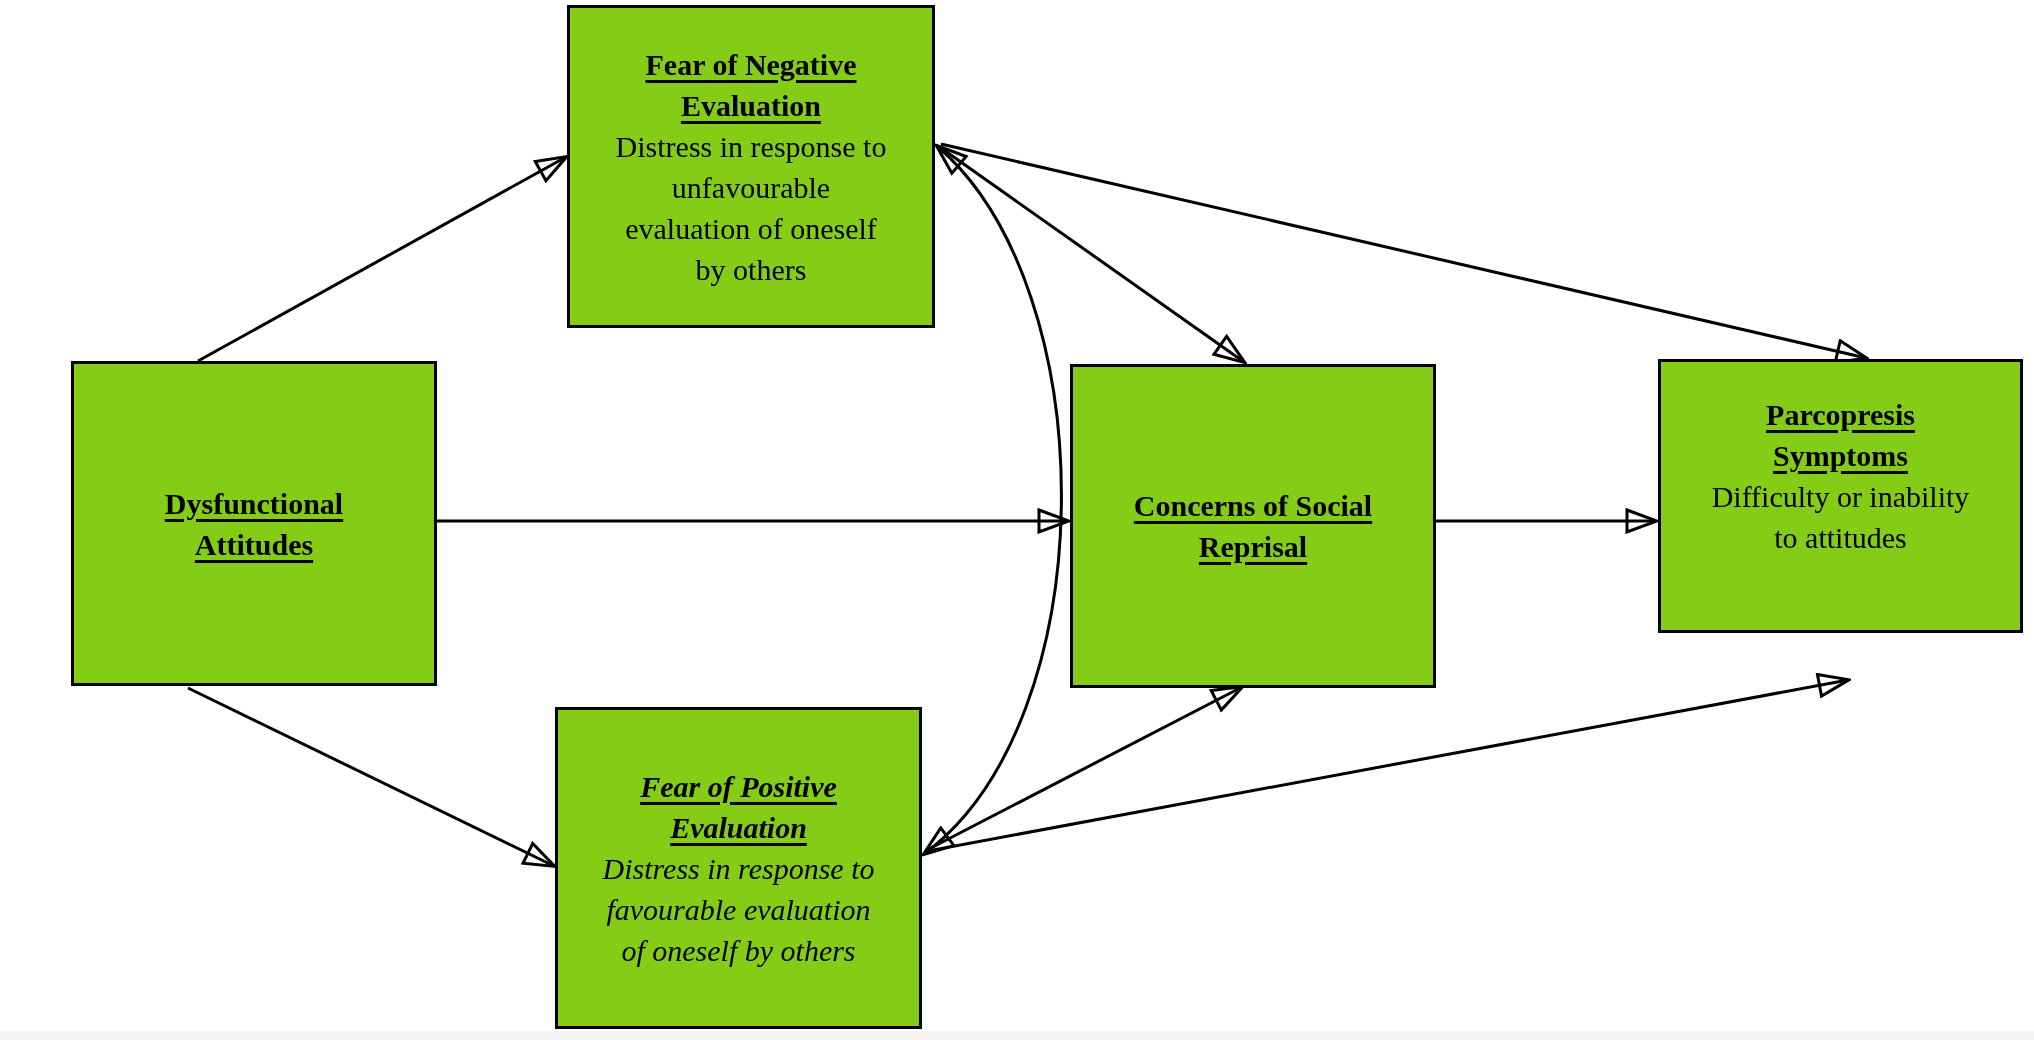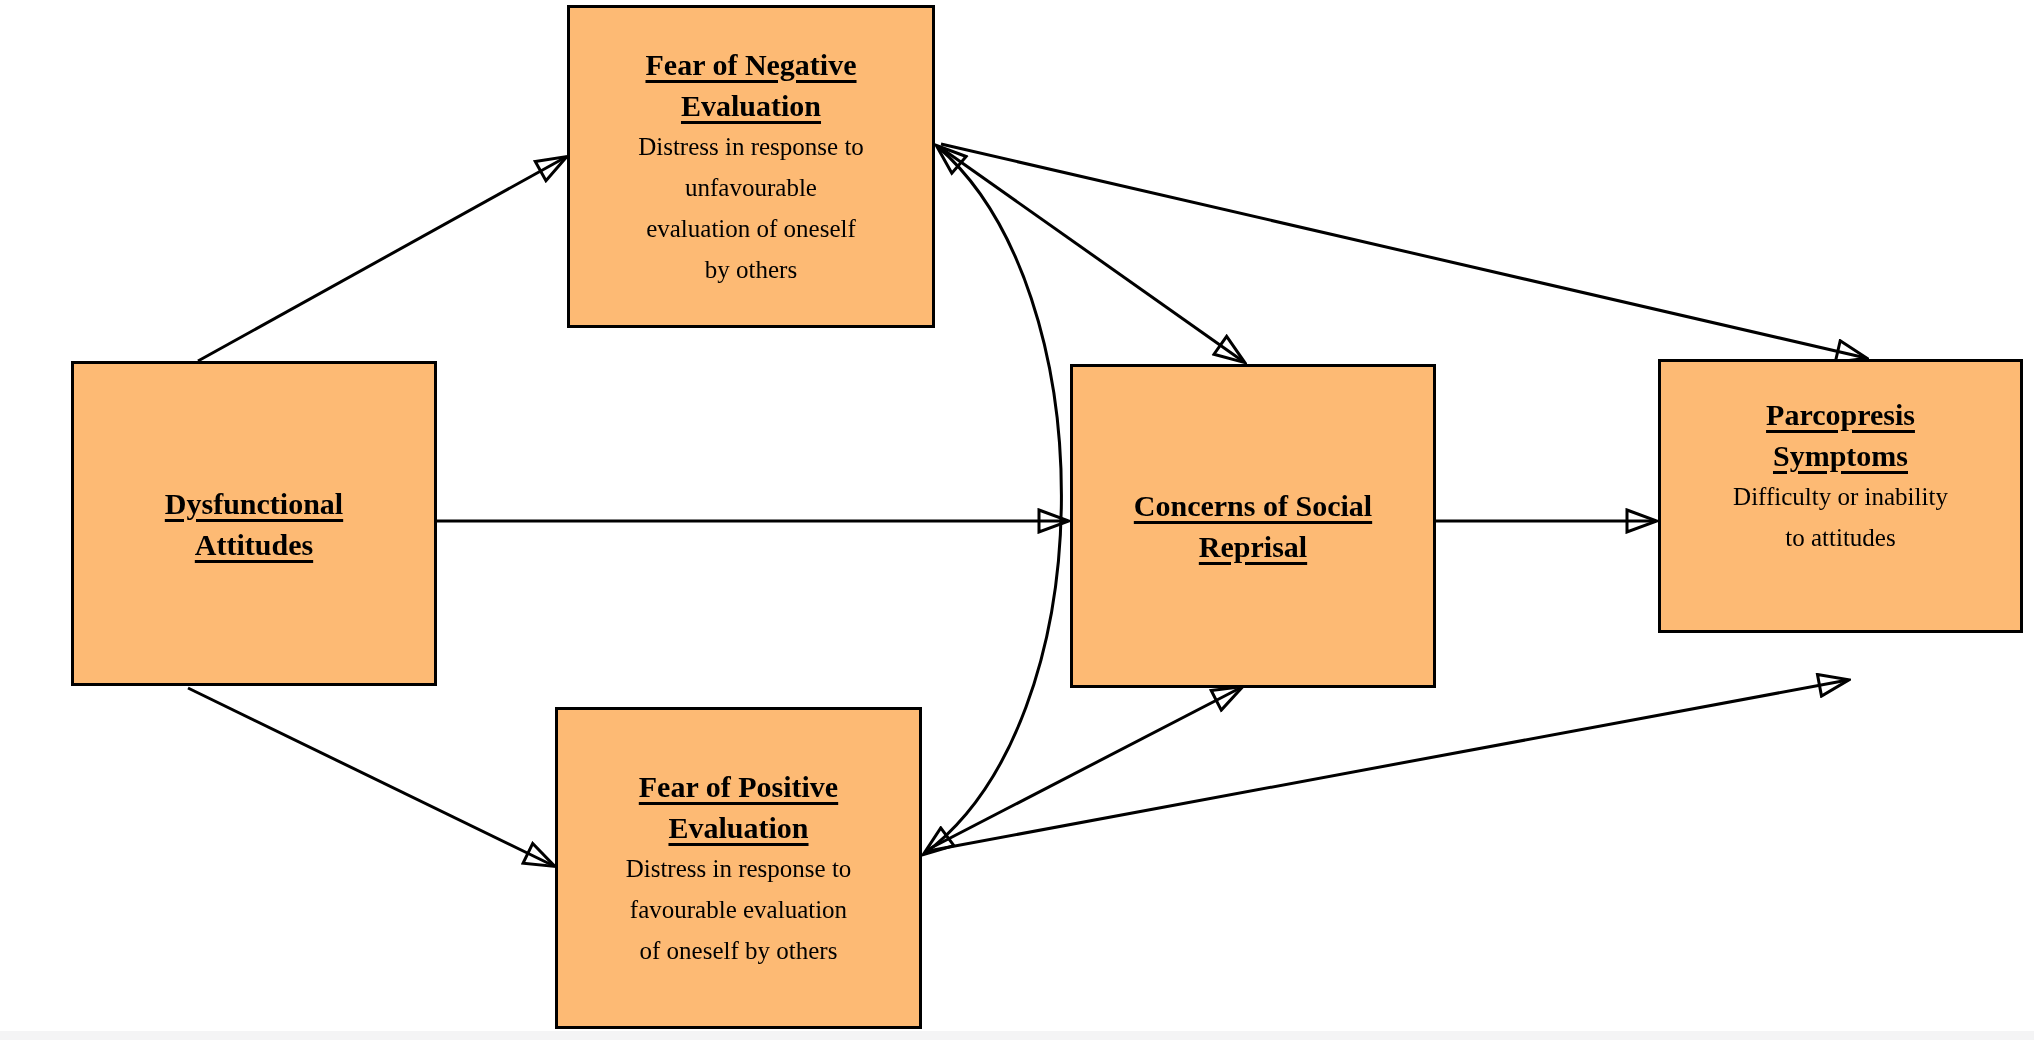--- a/index.html
+++ b/index.html
@@ -13,48 +13,48 @@
     height: 1040px;
     background: #ffffff;
     overflow: hidden;
     font-family: "Liberation Serif", "DejaVu Serif", serif;
     color: #000000;
   }
   .node {
     position: absolute;
     box-sizing: border-box;
     border: 3px solid #000000;
-    background: #fdba74;
+    background: #84cc16;
     display: flex;
     flex-direction: column;
     justify-content: center;
     align-items: center;
     text-align: center;
     padding: 0 10px;
   }
   .node-title {
     font-weight: bold;
     font-size: 30px;
     line-height: 41px;
     white-space: pre-line;
     text-decoration: underline;
     text-decoration-thickness: 3px;
     text-underline-offset: 5px;
   }
   .node-body {
-    font-size: 25px;
+    font-size: 30px;
     line-height: 41px;
     white-space: pre-line;
   }
   
   #node-dysfunctional-attitudes { left: 25px;  top: 361px; width: 366px; height: 325px; margin-left: 46px; }
   #node-fear-negative-evaluation { left: 567px; top: 5px;   width: 368px; height: 323px; }
   #node-concerns-social-reprisal { left: 1070px; top: 364px; width: 366px; height: 324px; align-items: center; }
   #node-parcopresis-symptoms    { left: 1658px; top: 359px; width: 365px; height: 274px; padding-bottom: 40px; }
-  #node-fear-positive-evaluation { left: 555px; top: 707px; width: 367px; height: 322px; }
+  #node-fear-positive-evaluation { left: 555px; top: 707px; width: 367px; height: 322px; font-style: italic; }
 
   #arrow-layer {
     position: absolute;
     left: 0; top: 0;
     width: 2034px;
     height: 1040px;
   }
   #arrow-layer path, #arrow-layer line {
     stroke: #000000;
     stroke-width: 3;

